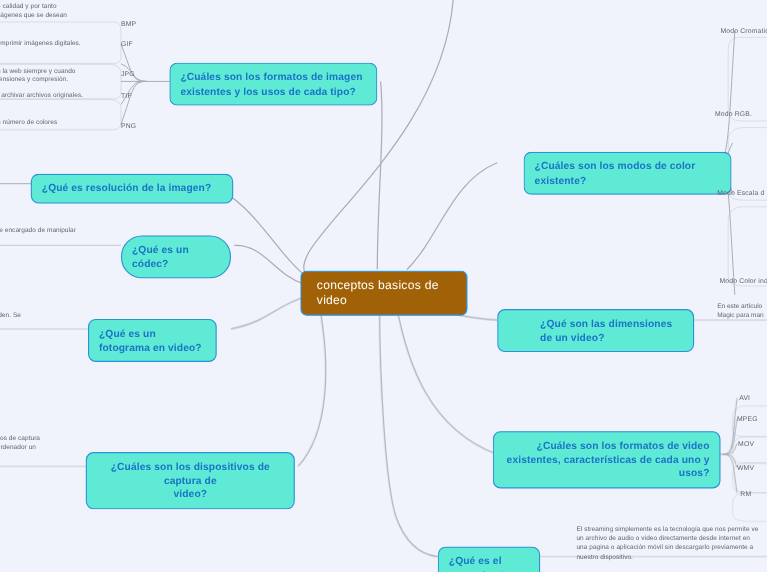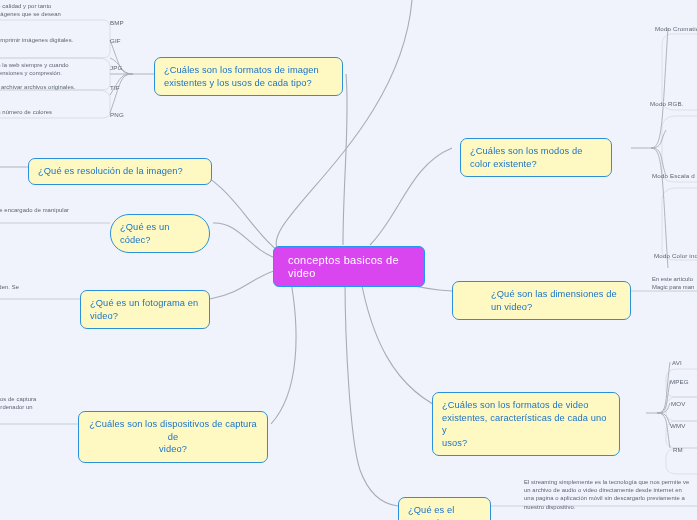--- a/index.html
+++ b/index.html
@@ -22,33 +22,33 @@
   #links {
     position: absolute;
     left: 0; top: 0;
     width: 697px; height: 520px;
     pointer-events: none;
   }
   
   .node {
     position: absolute;
     box-sizing: border-box;
-    background: #fef9c3;
+    background: #5eead4;
     border: 1.6px solid #2b90d9;
     border-radius: 7px;
     color: #1a73c7;
-    font-weight: normal;
+    font-weight: bold;
     font-size: 9.3px;
     line-height: 12.5px;
     letter-spacing: 0.1px;
     padding: 6px 9px 6px 9px;
     white-space: pre-line;
   }
   .node.root {
-    background: #d946ef;
+    background: #a16207;
     border-color: #2196f3;
     color: #ffffff;
     font-size: 11px;
     font-weight: normal;
     border-radius: 6px;
     padding: 7px 14px;
     letter-spacing: 0.25px;
   }
   
   .leaf {
@@ -160,40 +160,40 @@
   <div class="note" style="left:-6px; top:61px; width:104px;">en la web siempre y cuando
 mensiones y compresión.</div>
   <div class="note" style="left:-6px; top:83px; width:104px;">ra archivar archivos originales.</div>
   <div class="note" style="left:-6px; top:108px; width:104px;">un número de colores</div>
 
   <div class="node" style="left:28px; top:158px; width:184px;">¿Qué es resolución de la imagen?</div>
 
   <div class="node" style="left:110px; top:214px; width:100px;border-radius:19px;">¿Qué es un códec?</div>
   <div class="note" style="left:-6px; top:206px; width:110px;">are encargado de manipular</div>
 
-  <div class="node" style="left:80px; top:290px; width:130px;">¿Qué es un fotograma en video?</div>
+  <div class="node" style="left:80px; top:290px; width:117px;">¿Qué es un fotograma en video?</div>
   <div class="note" style="left:-3px; top:283px; width:60px;">iden. Se</div>
 
   <div class="node" style="left:78px; top:411px; width:190px;text-align:center;">¿Cuáles son los dispositivos de captura de
 video?</div>
   <div class="note" style="left:-6px; top:395px; width:68px;">tivos de captura
 l ordenador un</div>
 
-  <div class="node" style="left:460px; top:138px; width:152px;">¿Cuáles son los modos de color existente?</div>
+  <div class="node" style="left:476px; top:138px; width:189px;">¿Cuáles son los modos de color existente?</div>
 
   <div class="leaf" style="left:655px; top:25px;">Modo Cromatic</div>
   <div class="leaf" style="left:650px; top:100px;">Modo RGB.</div>
   <div class="leaf" style="left:652px; top:172px;">Modo Escala d</div>
   <div class="leaf" style="left:654px; top:252px;">Modo Color ind</div>
 
   <div class="node" style="left:452px; top:281px; width:179px;padding-left:38px;">¿Qué son las dimensiones de un video?</div>
   <div class="note-clip" style="left:652px; top:275px; width:46px; height:20px;">En este artículo
 Magic para man</div>
 
-  <div class="node" style="left:432px; top:392px; width:188px;">¿Cuáles son los formatos de video
+  <div class="node" style="left:448px; top:392px; width:207px;text-align:right;">¿Cuáles son los formatos de video
 existentes, características de cada uno y
 usos?</div>
 
   <div class="leaf" style="left:672px; top:359px;">AVI</div>
   <div class="leaf" style="left:670px; top:378px;">MPEG</div>
   <div class="leaf" style="left:671px; top:400px;">MOV</div>
   <div class="leaf" style="left:670px; top:422px;">WMV</div>
   <div class="leaf" style="left:673px; top:446px;">RM</div>
 
   <div class="node" style="left:398px; top:497px; width:93px;">¿Qué es el streaming?</div>

